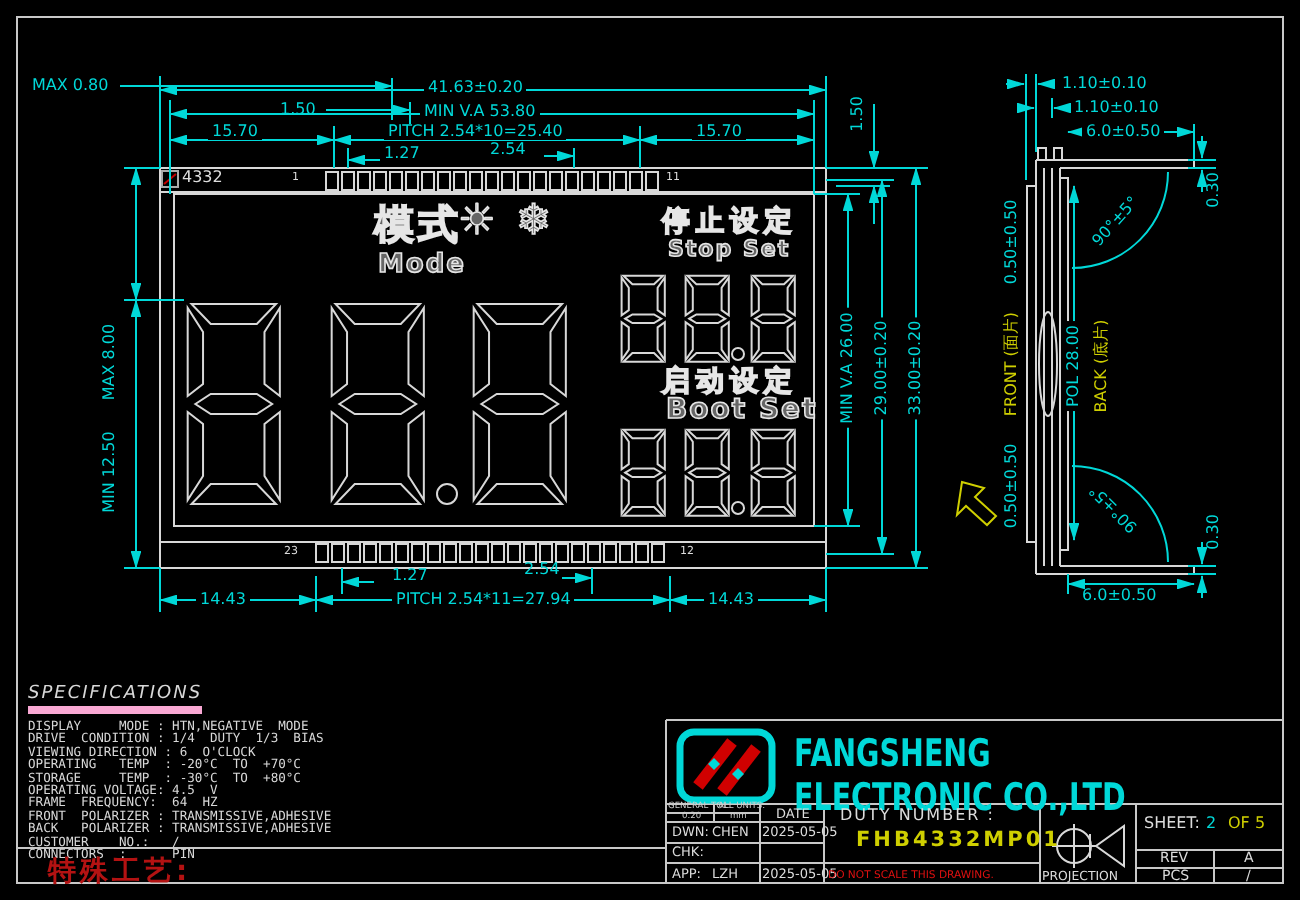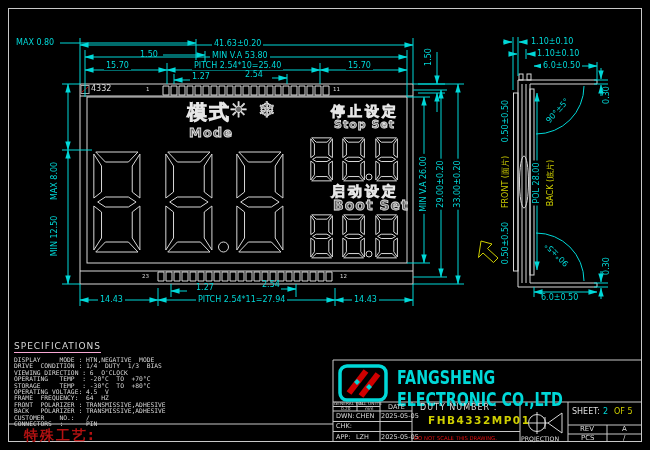--- a/index.html
+++ b/index.html
@@ -10,21 +10,21 @@
   .w{color:#dcdcdc;}
   .y{color:#cfcf00;}
   .rd{color:#e01010;}
   .bg{background:#000;padding:0 2px;}
   .rot{transform:translate(-50%,-50%) rotate(-90deg);}
   .r48{transform:translate(-50%,-50%) rotate(-48deg);}
   .r135{transform:translate(-50%,-50%) rotate(-135deg);}
   .pin{font-size:5.5px;color:#ddd;}
   .lcd{color:#666;-webkit-text-stroke:0.8px #e6e6e6;font-weight:bold;}
   .specs{position:absolute;left:14px;top:334px;color:#d8d8d8;}
-  .specs .t{font-size:9px;letter-spacing:1px;border-bottom:1px solid #f9a8d4;display:inline-block;padding-bottom:1px;margin-bottom:4px;}
+  .specs .t{font-size:9px;letter-spacing:1px;border-bottom:4px solid #f9a8d4;display:inline-block;padding-bottom:1px;margin-bottom:4px;font-style:italic;}
   .specs .row{font-family:"DejaVu Sans Mono",monospace;font-size:6.3px;line-height:6.4px;white-space:pre;}
   .special{position:absolute;left:24px;top:427px;font-size:14px;font-weight:bold;color:#b31212;letter-spacing:2px;}
   .company{position:absolute;left:397px;top:366px;font-size:19px;font-weight:bold;color:#00d8d8;transform:scaleX(0.75);transform-origin:left top;}
   .tb{font-size:6.5px;color:#dcdcdc;}
   .tiny{font-size:4.3px;color:#cfcfcf;}
 </style>
 </head>
 <body>
 
 <div class="sheet">

